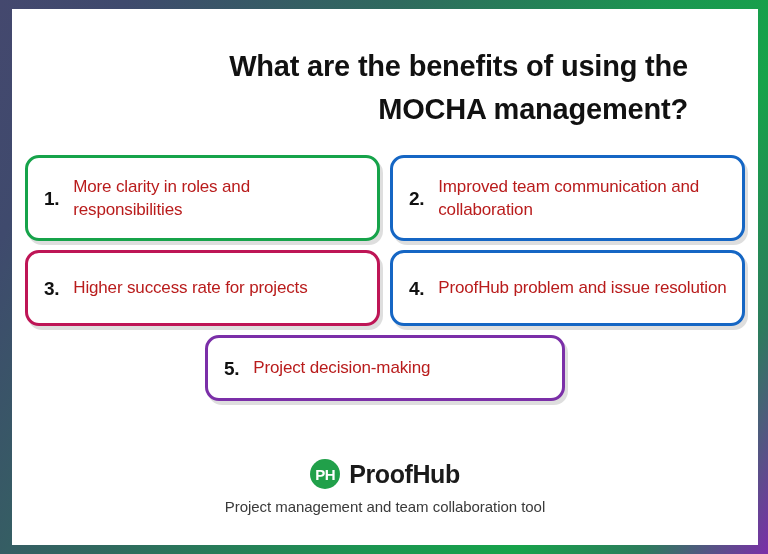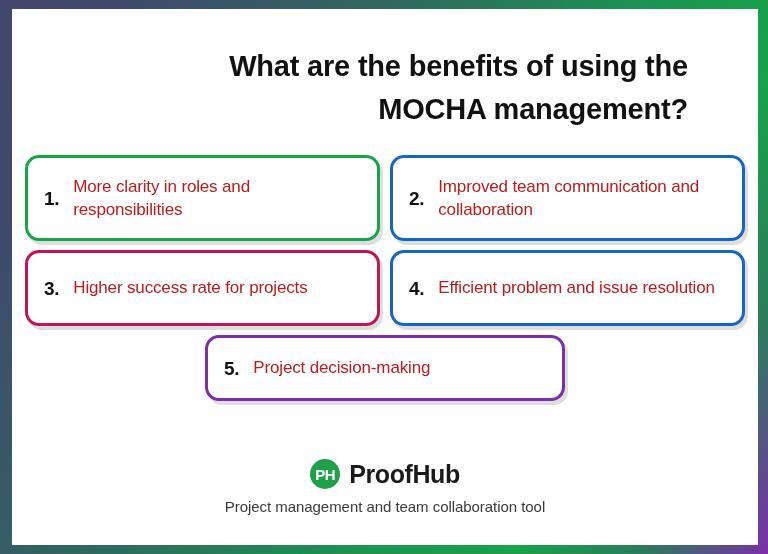--- a/index.html
+++ b/index.html
@@ -170,21 +170,21 @@
         </div>
       </div>
 
       <div class="row">
         <div class="card one-line c-crimson" style="border-color: rgb(190, 21, 86);">
           <span class="card-num">3.</span>
           <span class="card-text">Higher success rate for projects</span>
         </div>
         <div class="card one-line c-blue" style="border-color: rgb(21, 102, 196);">
           <span class="card-num">4.</span>
-          <span class="card-text">Efficient problem and issue resolution</span>
+          <span class="card-text">ProofHub problem and issue resolution</span>
         </div>
       </div>
 
       <div class="row single">
         <div class="card wide c-purple" style="border-color: rgb(123, 47, 168);">
           <span class="card-num">5.</span>
           <span class="card-text">Project decision-making</span>
         </div>
       </div>
 

